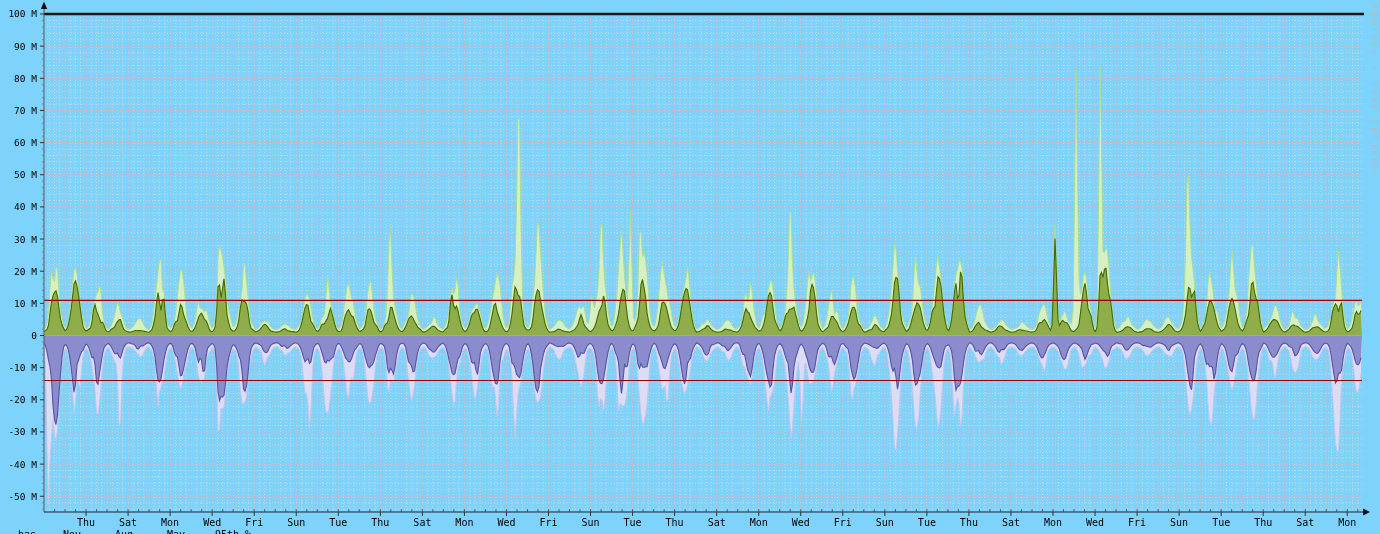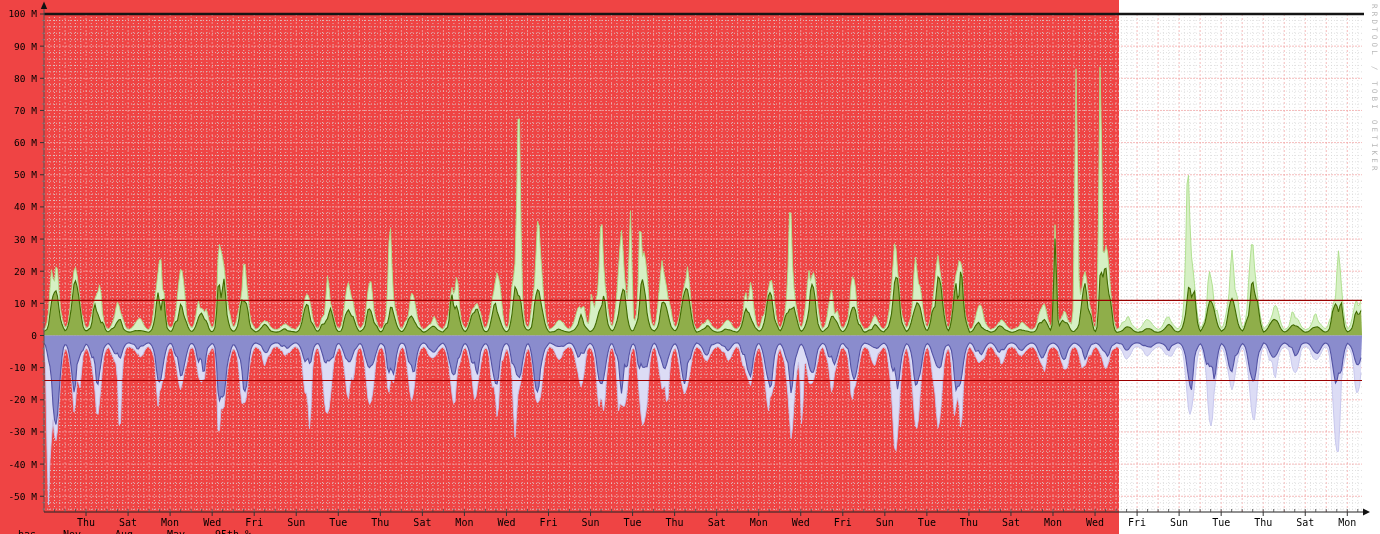--- a/index.html
+++ b/index.html
@@ -1,18 +1,18 @@
 <!DOCTYPE html>
 <html><head>
 <meta charset="utf-8">
 <style>
   html,body{margin:0;padding:0;background:#ffffff;}
   body{width:1380px;height:534px;overflow:hidden;position:relative;
        font-family:"DejaVu Sans Mono","Liberation Mono",monospace;}
-  #graph-wrap{position:absolute;left:0;top:0;width:1119px;height:534px;background:#ef4444;}
+  #graph-wrap{position:absolute;left:0;top:0;width:1380px;height:534px;background:#7dd3fc;}
   svg text{font-family:"DejaVu Sans Mono","Liberation Mono",monospace;fill:#000000;}
 </style>
 </head>
 <body>
 
 <div id="graph-wrap">
   <svg id="chart-svg" width="1380" height="534" viewBox="0 0 1380 534">
     <g id="g-grid">
         <line x1="49.25518341307815" y1="14" x2="49.25518341307815" y2="512" stroke="#d9d9d9" stroke-width="0.8" stroke-dasharray="1,2"></line>
         <line x1="54.5103668261563" y1="14" x2="54.5103668261563" y2="512" stroke="#d9d9d9" stroke-width="0.8" stroke-dasharray="1,2"></line>

